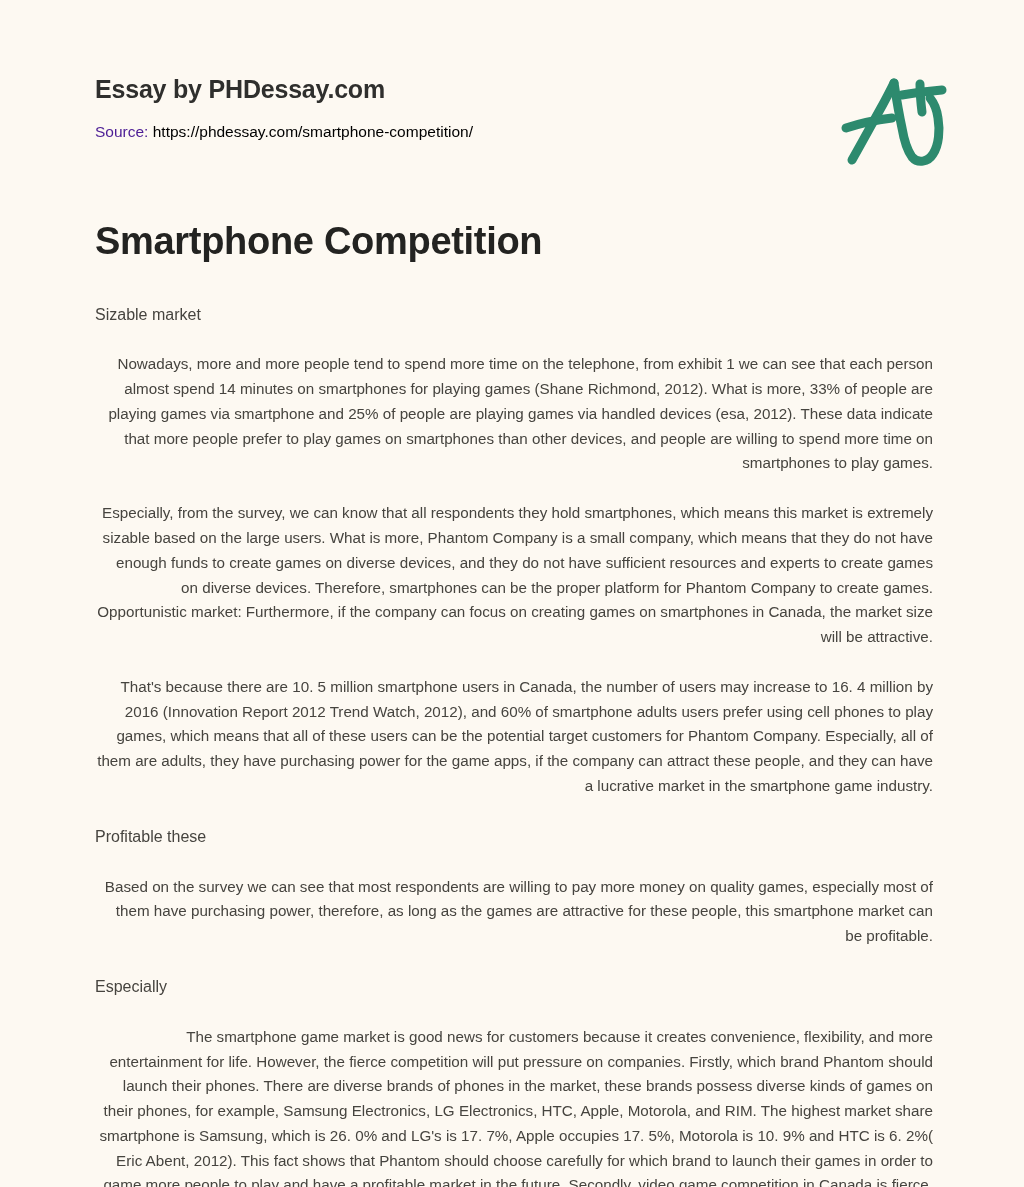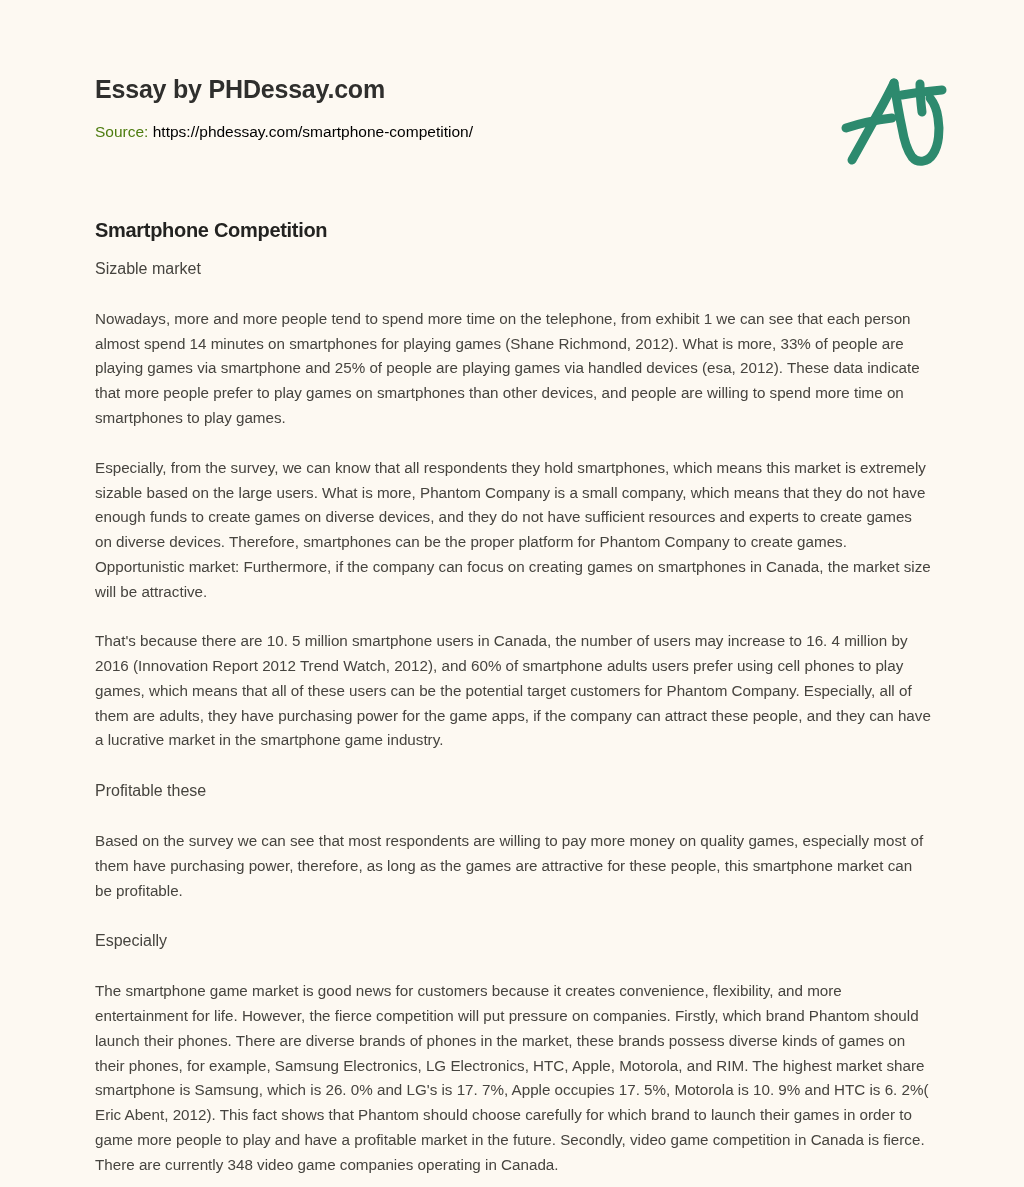--- a/index.html
+++ b/index.html
@@ -46,21 +46,21 @@
     margin: 0;
     white-space: nowrap;
   }
   .source-line {
     margin-top: 18px;
     font-size: 15.5px;
     color: #7e7b76;
     line-height: 1.3;
     white-space: nowrap;
   }
-  .source-label { color: #4d7c0f; }
+  .source-label { color: #4c1d95; }
   .source-url {
     color: #000000;
     text-decoration: none;
   }
 
   
   .logo {
     position: absolute;
     right: 66px;
     top: 62px;
@@ -70,39 +70,39 @@
   .logo svg { display: block; width: 100%; height: 100%; }
 
   
   .article {
     position: absolute;
     left: 95px;
     top: 218px;
     width: 838px;
   }
   .article-title {
-    font-size: 20px;
+    font-size: 38px;
     font-weight: bold;
     letter-spacing: -0.3px;
     color: #232321;
     line-height: 1.25;
-    margin: 0 0 13px 0;
+    margin: 0 0 36px 0;
   }
   .subhead {
     font-size: 16px;
     color: #46443f;
     line-height: 1.62;
     margin: 0 0 25px 0;
   }
   .para {
     font-size: 15.2px;
     color: #46443f;
     line-height: 1.63;
     margin: 0 0 25px 0;
-    text-align: left;
+    text-align: right;
   }
   .para:last-child { margin-bottom: 0; }
 </style>
 </head>
 <body>
 
 <div class="page">
 
   <div class="header">
 

